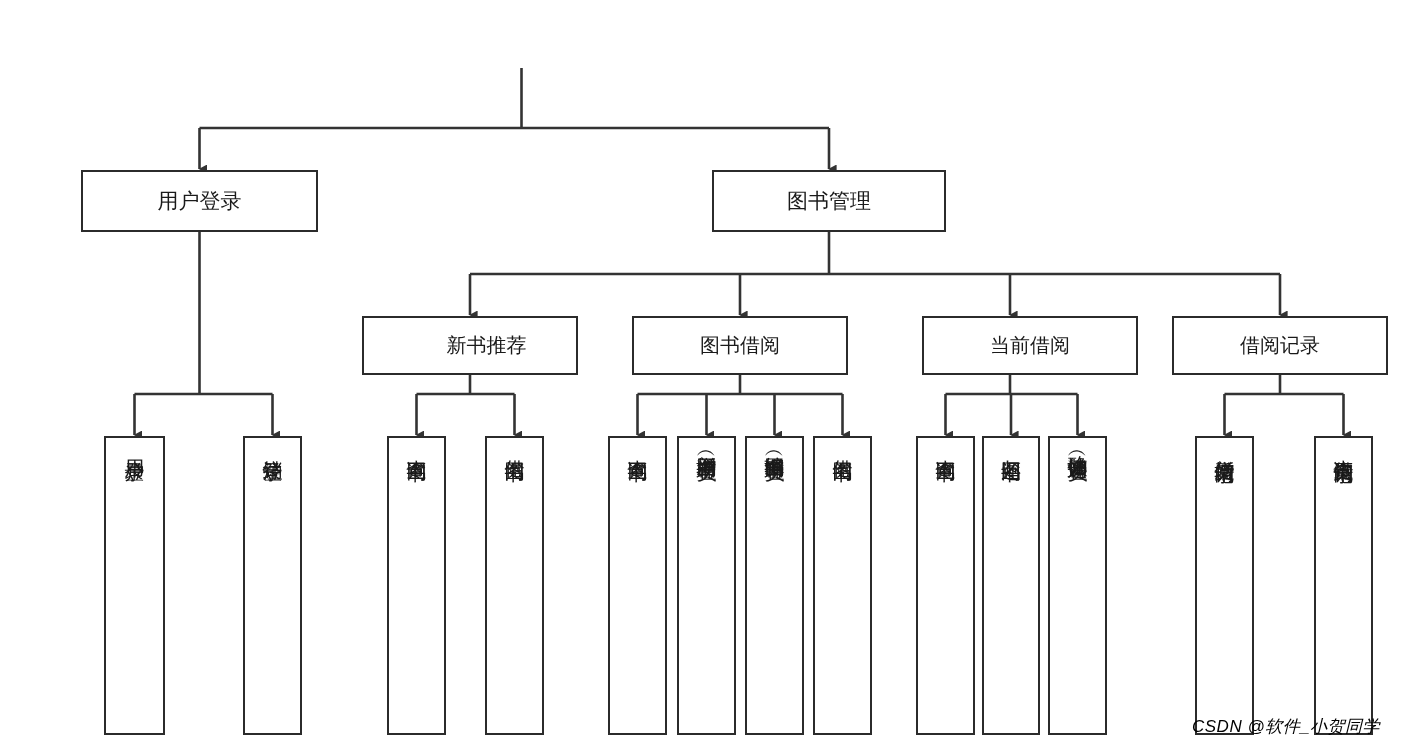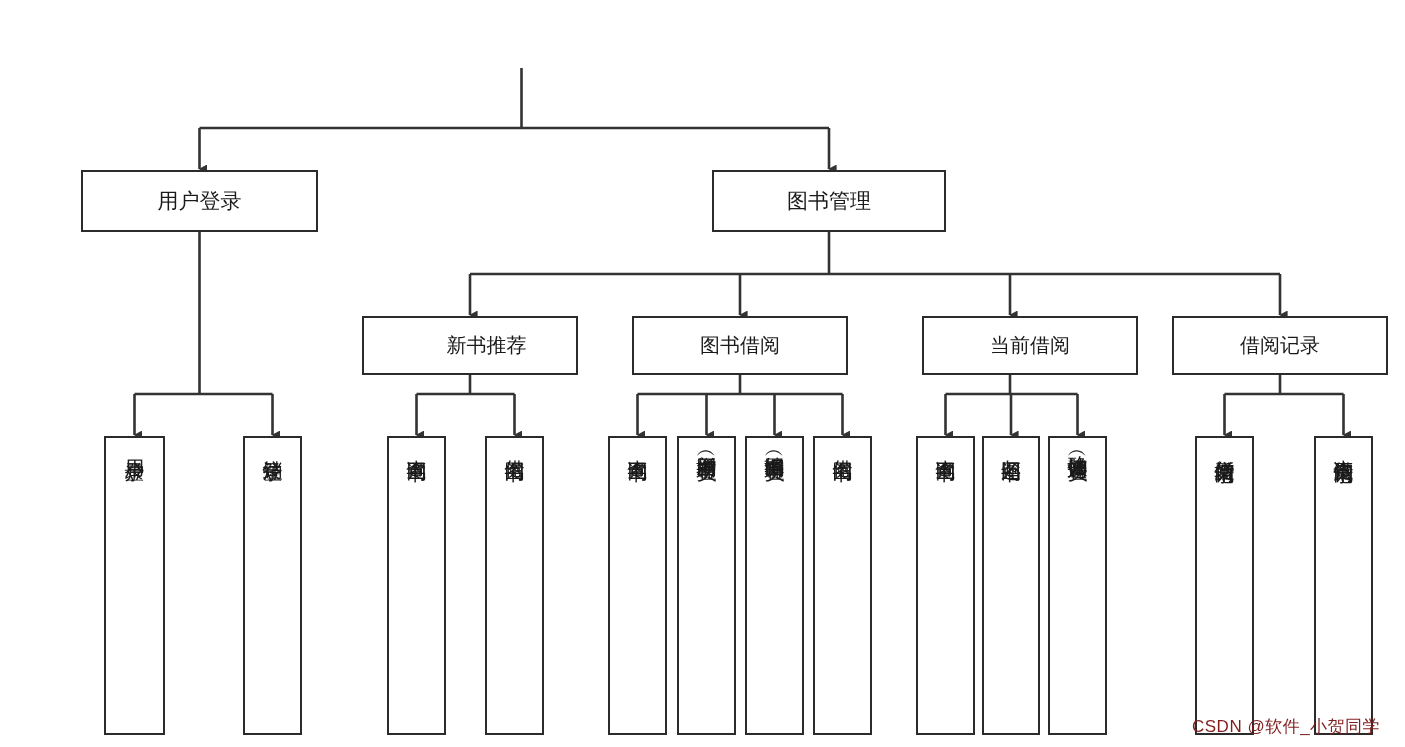--- a/index.html
+++ b/index.html
@@ -53,23 +53,24 @@
     position: absolute;
     left: 0;
     top: 0;
     width: 1405px;
     height: 747px;
     pointer-events: none;
   }
   .watermark {
     position: absolute;
     font-size: 17px;
-    color: #7f1d1d;
+    color: #000000;
     white-space: nowrap;
     letter-spacing: 0.5px;
+    font-style: italic;
   }
 </style>
 </head>
 <body>
 
 <div id="canvas">
 
   <svg class="links" viewBox="0 0 1405 747">
     <defs>
       <marker id="arrowhead" markerWidth="9" markerHeight="9" refX="4.5" refY="7.6" orient="auto" markerUnits="userSpaceOnUse">

